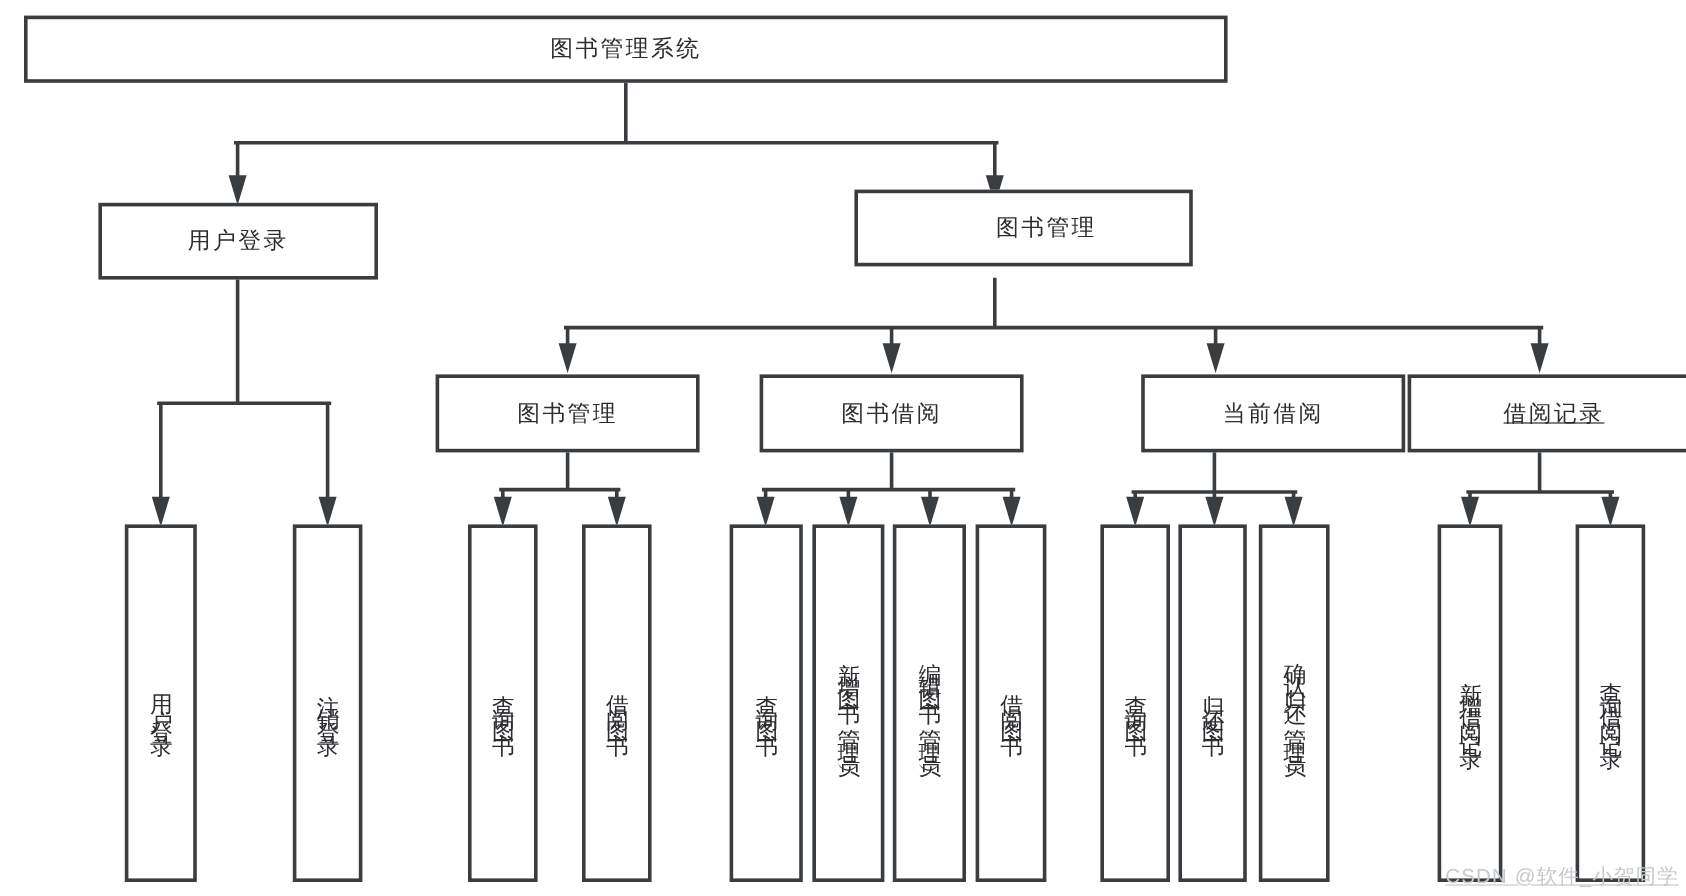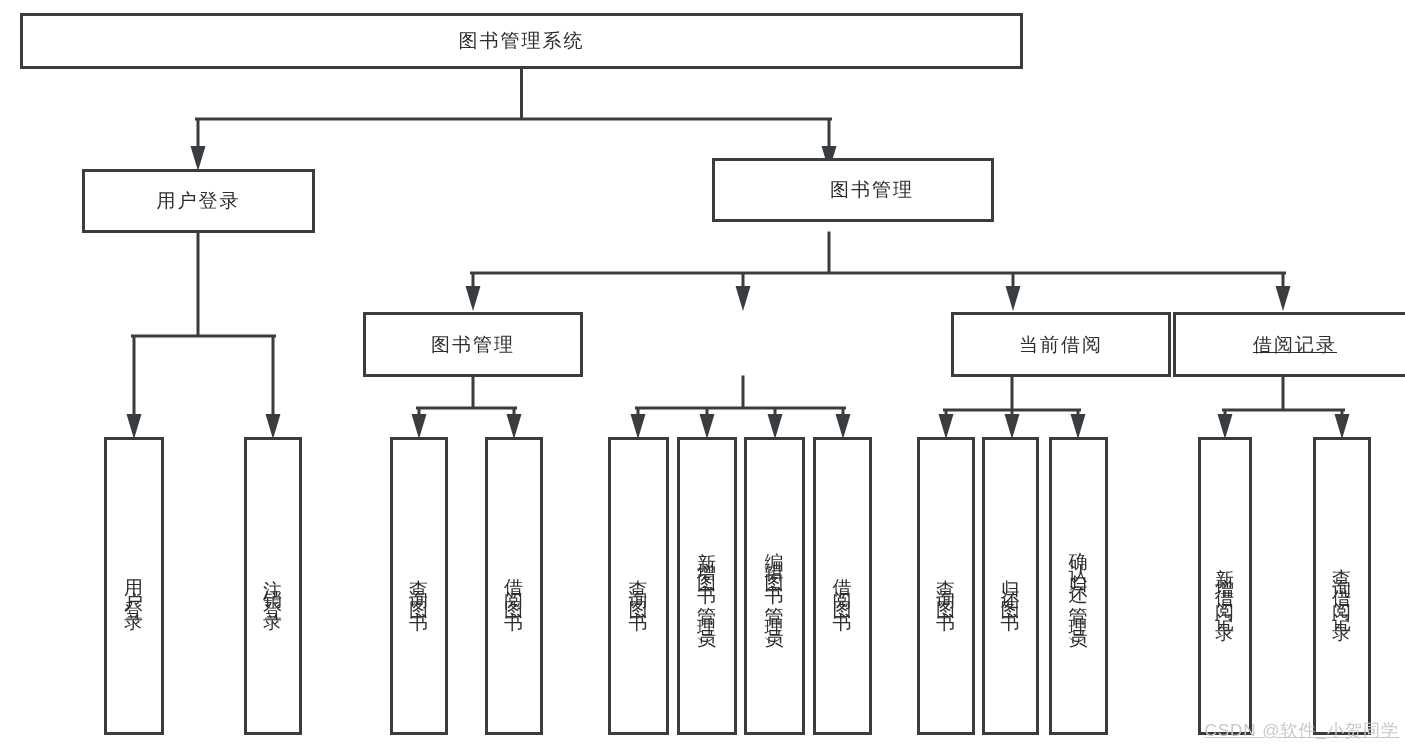--- a/index.html
+++ b/index.html
@@ -142,20 +142,23 @@
   <div class="node hnode n-l2a">
     <span>用户登录</span>
   </div>
   <div class="node hnode n-l2b">
     <span>图书管理</span>
   </div>
 
   <div class="node hnode n-l3a">
     <span>图书管理</span>
   </div>
+  <div class="node hnode n-l3b">
+    <span>图书借阅</span>
+  </div>
   <div class="node hnode n-l3c">
     <span>当前借阅</span>
   </div>
   <div class="node hnode n-l3d">
     <span>借阅记录</span>
   </div>
 
   <div class="node vnode n-v1">
     <span>用户登录</span>
   </div>

